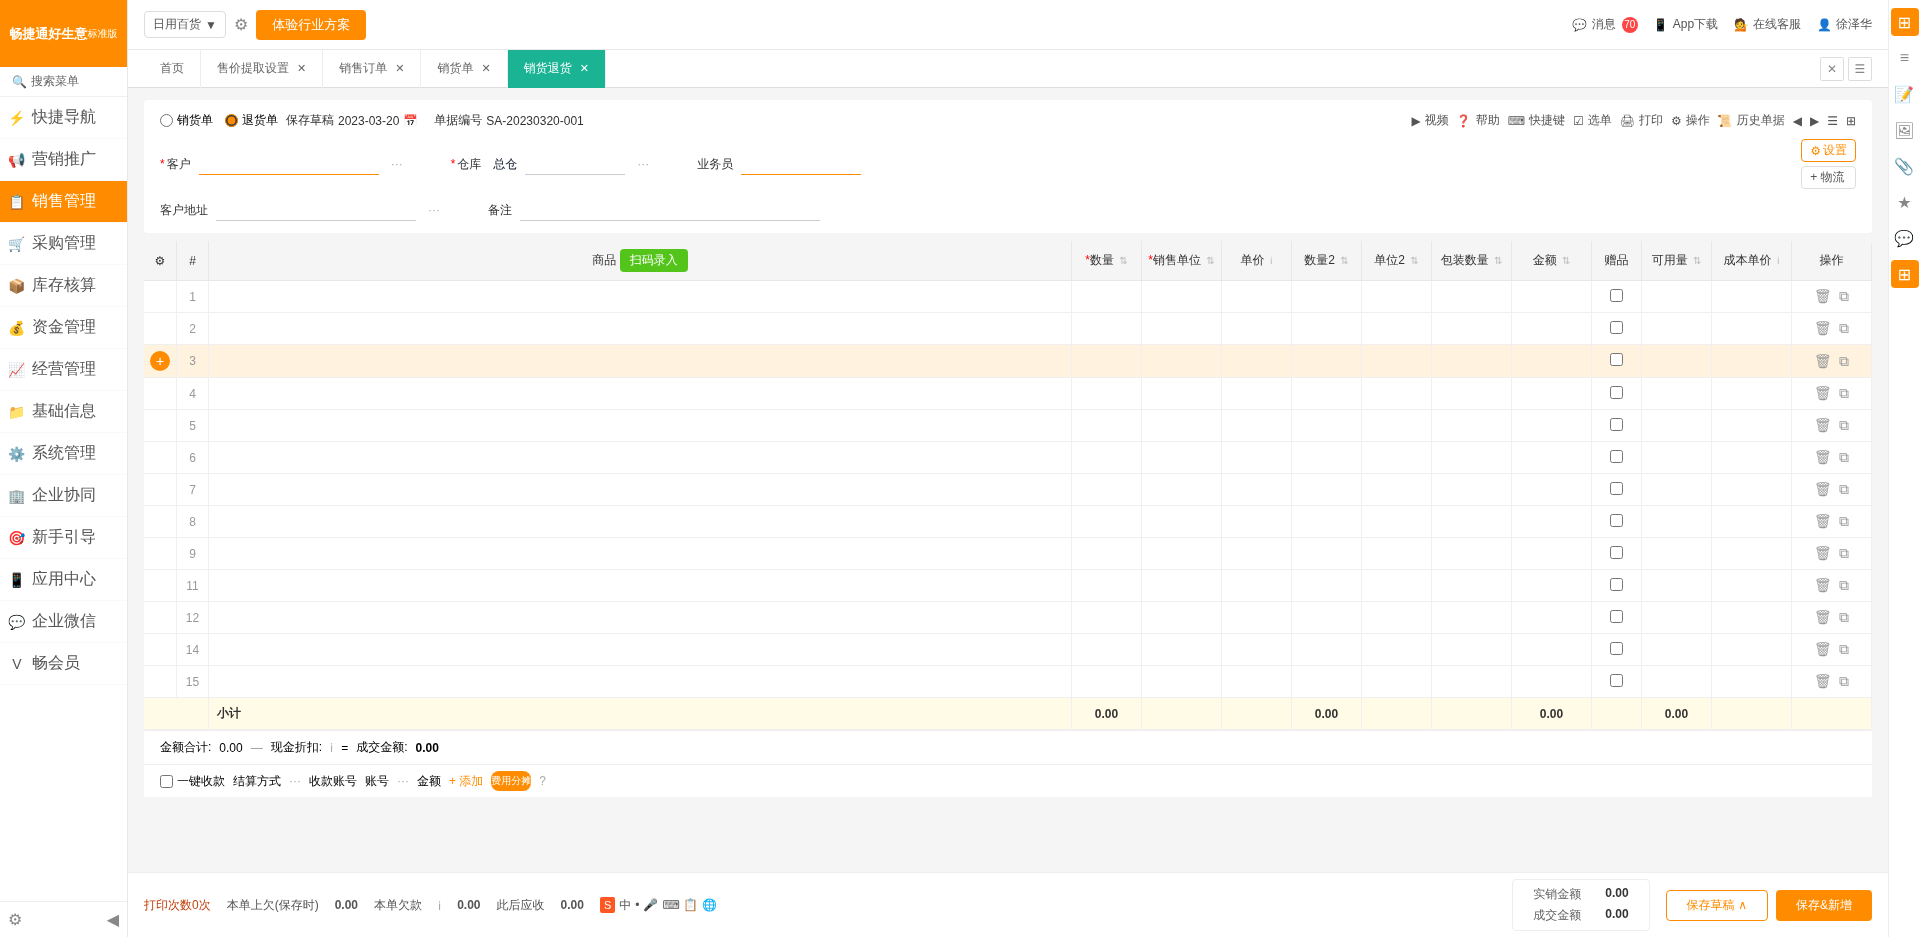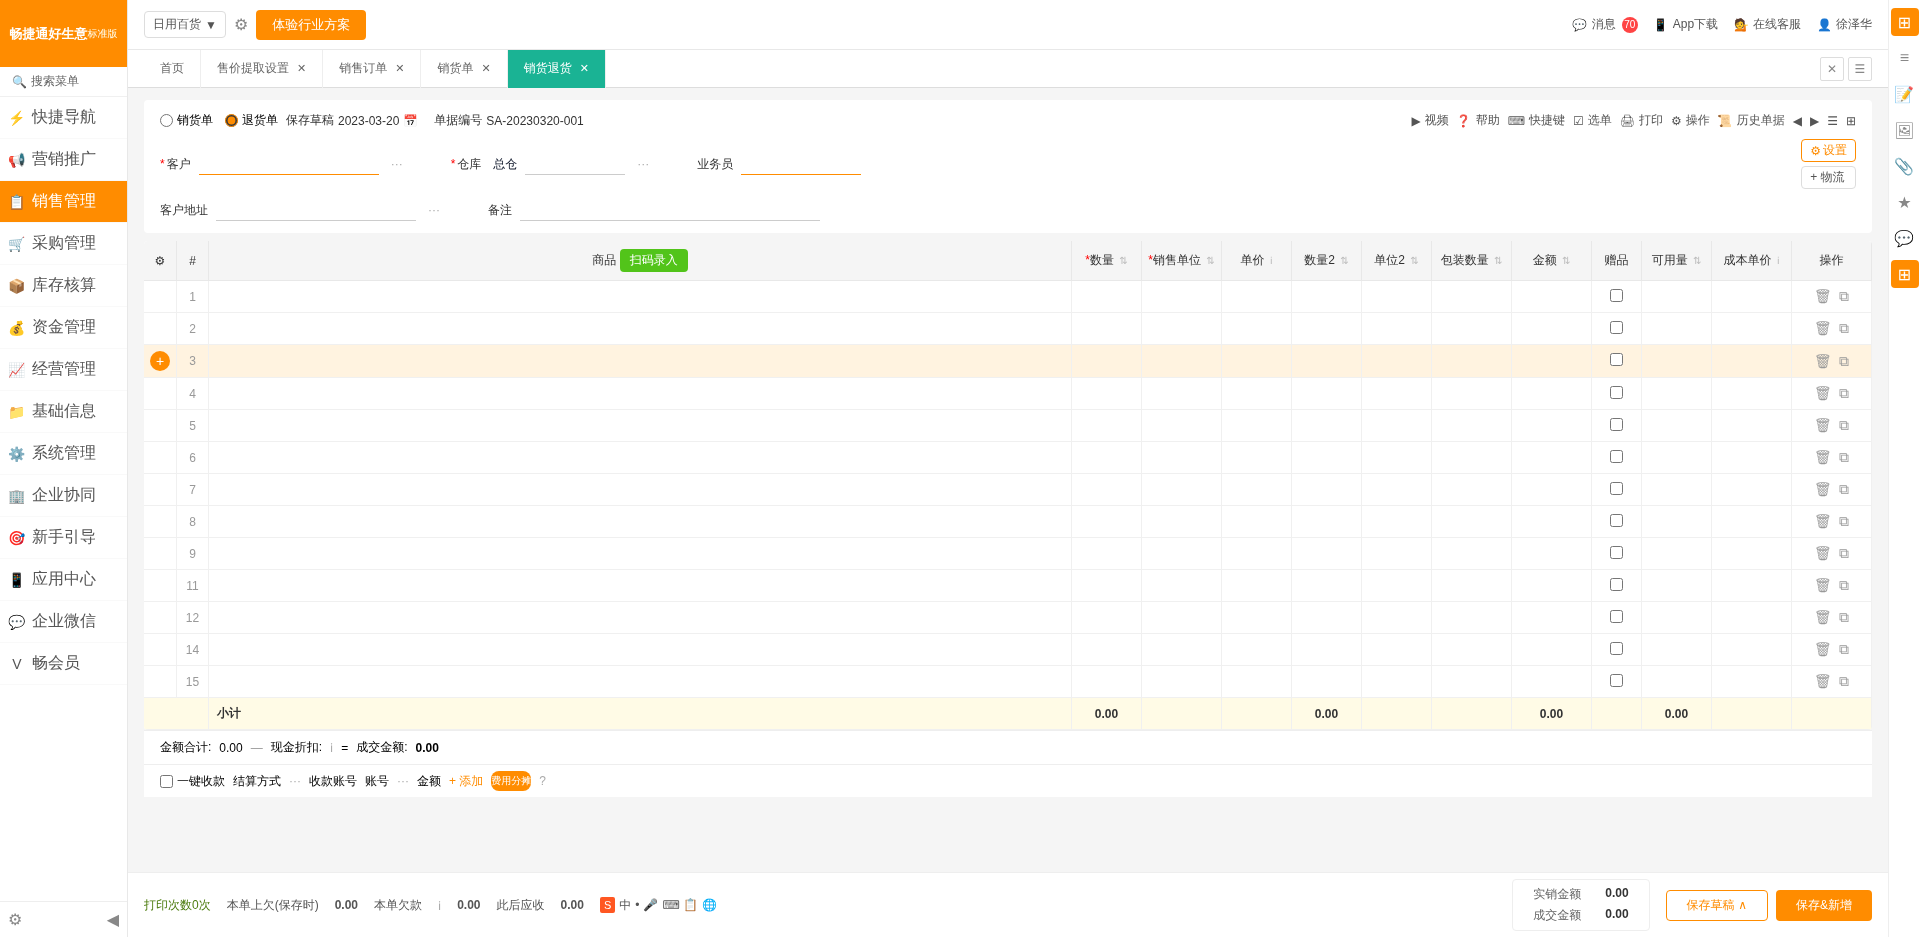--- a/index.html
+++ b/index.html
@@ -81,21 +81,21 @@
     .checkbox-label { display: flex; align-items: center; gap: 4px; }
     .fee-btn { background: #ff8c00; color: #fff; border: none; border-radius: 8px; padding: 3px 0; cursor: pointer; font-size: 10px; }
     .help-icon { color: #aaa; cursor: pointer; }
 
     
     .bottombar { background: #fff; border-top: 1px solid #eee; padding: 6px 16px; display: flex; align-items: center; justify-content: space-between; font-size: 12px; }
     .bottombar-left { display: flex; align-items: center; gap: 16px; color: #555; }
     .bottombar-right { display: flex; gap: 8px; }
     .save-draft-btn { background: #fff; border: 1px solid #ff8c00; color: #ff8c00; border-radius: 4px; padding: 6px 20px; cursor: pointer; font-size: 13px; }
     .save-new-btn { background: #ff8c00; color: #fff; border: none; border-radius: 4px; padding: 6px 20px; cursor: pointer; font-size: 13px; }
-    .print-area { display: flex; align-items: center; gap: 4px; color: #4d7c0f; }
+    .print-area { display: flex; align-items: center; gap: 4px; color: #c2410c; }
 
     
     .right-panel { width: 32px; background: #fff; border-left: 1px solid #eee; display: flex; flex-direction: column; align-items: center; padding: 8px 0; gap: 8px; }
     .right-panel-icon { width: 28px; height: 28px; display: flex; align-items: center; justify-content: center; cursor: pointer; color: #888; font-size: 16px; border-radius: 4px; }
     .right-panel-icon.active { background: #ff8c00; color: #fff; }
 
     
     ::-webkit-scrollbar { width: 6px; height: 6px; }
     ::-webkit-scrollbar-track { background: #f0f0f0; }
     ::-webkit-scrollbar-thumb { background: #ccc; border-radius: 3px; }

